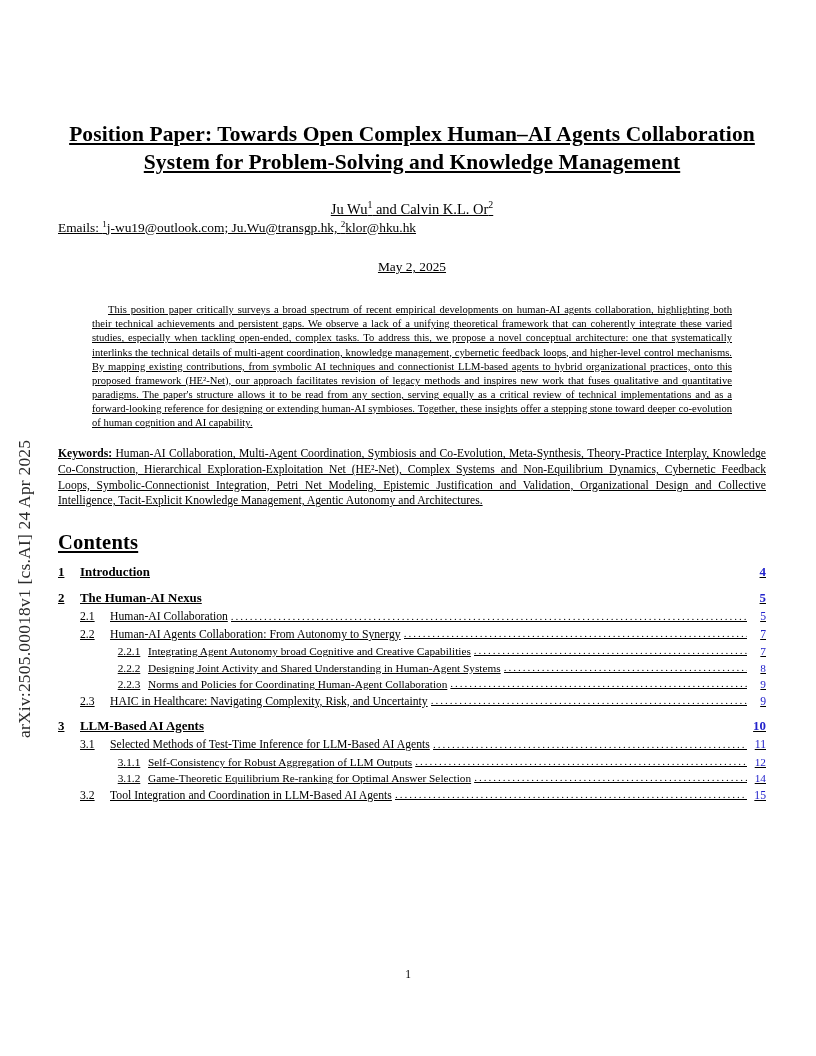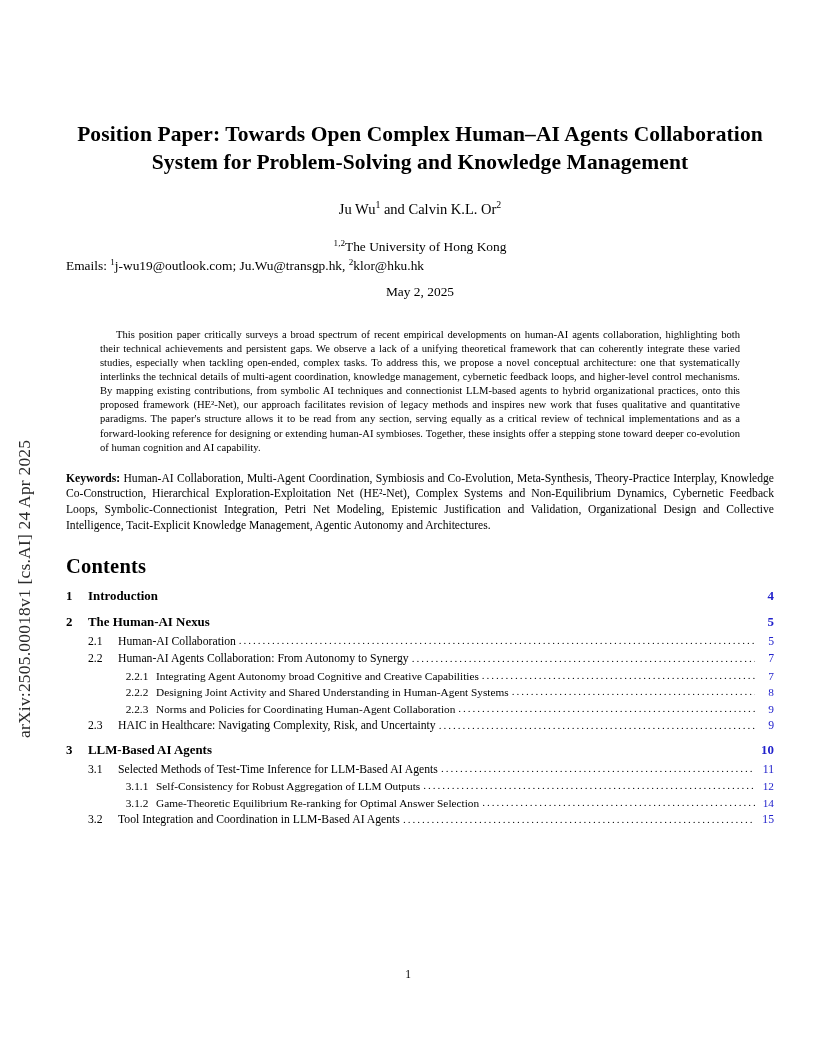--- a/index.html
+++ b/index.html
@@ -43,23 +43,24 @@
   
   #page {
     position: absolute;
     left: 0;
     top: 0;
     width: 816px;
     height: 1056px;
   }
   .col {
     position: absolute;
-    left: 66px;
+    left: 58px;
     top: 0;
     width: 708px;
+    text-decoration: underline;
   }
 
   .title {
     margin-top: 120px;
     text-align: center;
     font-size: 21.5px;
     line-height: 1.32;
     letter-spacing: 0.1px;
   }
   .subtitle {
@@ -78,21 +79,21 @@
     text-align: center;
     font-size: 13.4px;
     line-height: 1.45;
   }
   .emails {
     text-align: left;
     font-size: 13.4px;
     line-height: 1.45;
   }
   .date {
-    margin-top: 8px;
+    margin-top: 22px;
     text-align: center;
     font-size: 13.4px;
   }
 
   sup { font-size: 0.68em; vertical-align: super; line-height: 0; }
 
   
   .abstract-wrap {
     margin-top: 28px;
     padding: 0 34px;
@@ -207,23 +208,20 @@
     <h1 class="title">
       <span>Position Paper: Towards Open Complex Human–AI Agents Collaboration</span><br>
       <span>System for Problem-Solving and Knowledge Management</span>
     </h1>
 
 
     <div class="authors">
       <span>Ju Wu</span><sup>1</sup><span> and Calvin K.L. Or</span><sup>2</sup>
     </div>
 
-    <div class="affil">
-      <sup>1,2</sup><span>The University of Hong Kong</span>
-    </div>
 
     <div class="emails">
       <span>Emails: </span><sup>1</sup><span>j-wu19@outlook.com; Ju.Wu@transgp.hk, </span><sup>2</sup><span>klor@hku.hk</span>
     </div>
 
     <div class="date">May 2, 2025</div>
 
     <div class="abstract-wrap">
       <div class="abstract-body">This position paper critically surveys a broad spectrum of recent empirical developments on human-AI agents collaboration, highlighting both their technical achievements and persistent gaps. We observe a lack of a unifying theoretical framework that can coherently integrate these varied studies, especially when tackling open-ended, complex tasks. To address this, we propose a novel conceptual architecture: one that systematically interlinks the technical details of multi-agent coordination, knowledge management, cybernetic feedback loops, and higher-level control mechanisms. By mapping existing contributions, from symbolic AI techniques and connectionist LLM-based agents to hybrid organizational practices, onto this proposed framework (HE²-Net), our approach facilitates revision of legacy methods and inspires new work that fuses qualitative and quantitative paradigms. The paper's structure allows it to be read from any section, serving equally as a critical review of technical implementations and as a forward-looking reference for designing or extending human-AI symbioses. Together, these insights offer a stepping stone toward deeper co-evolution of human cognition and AI capability.</div>
     </div>

